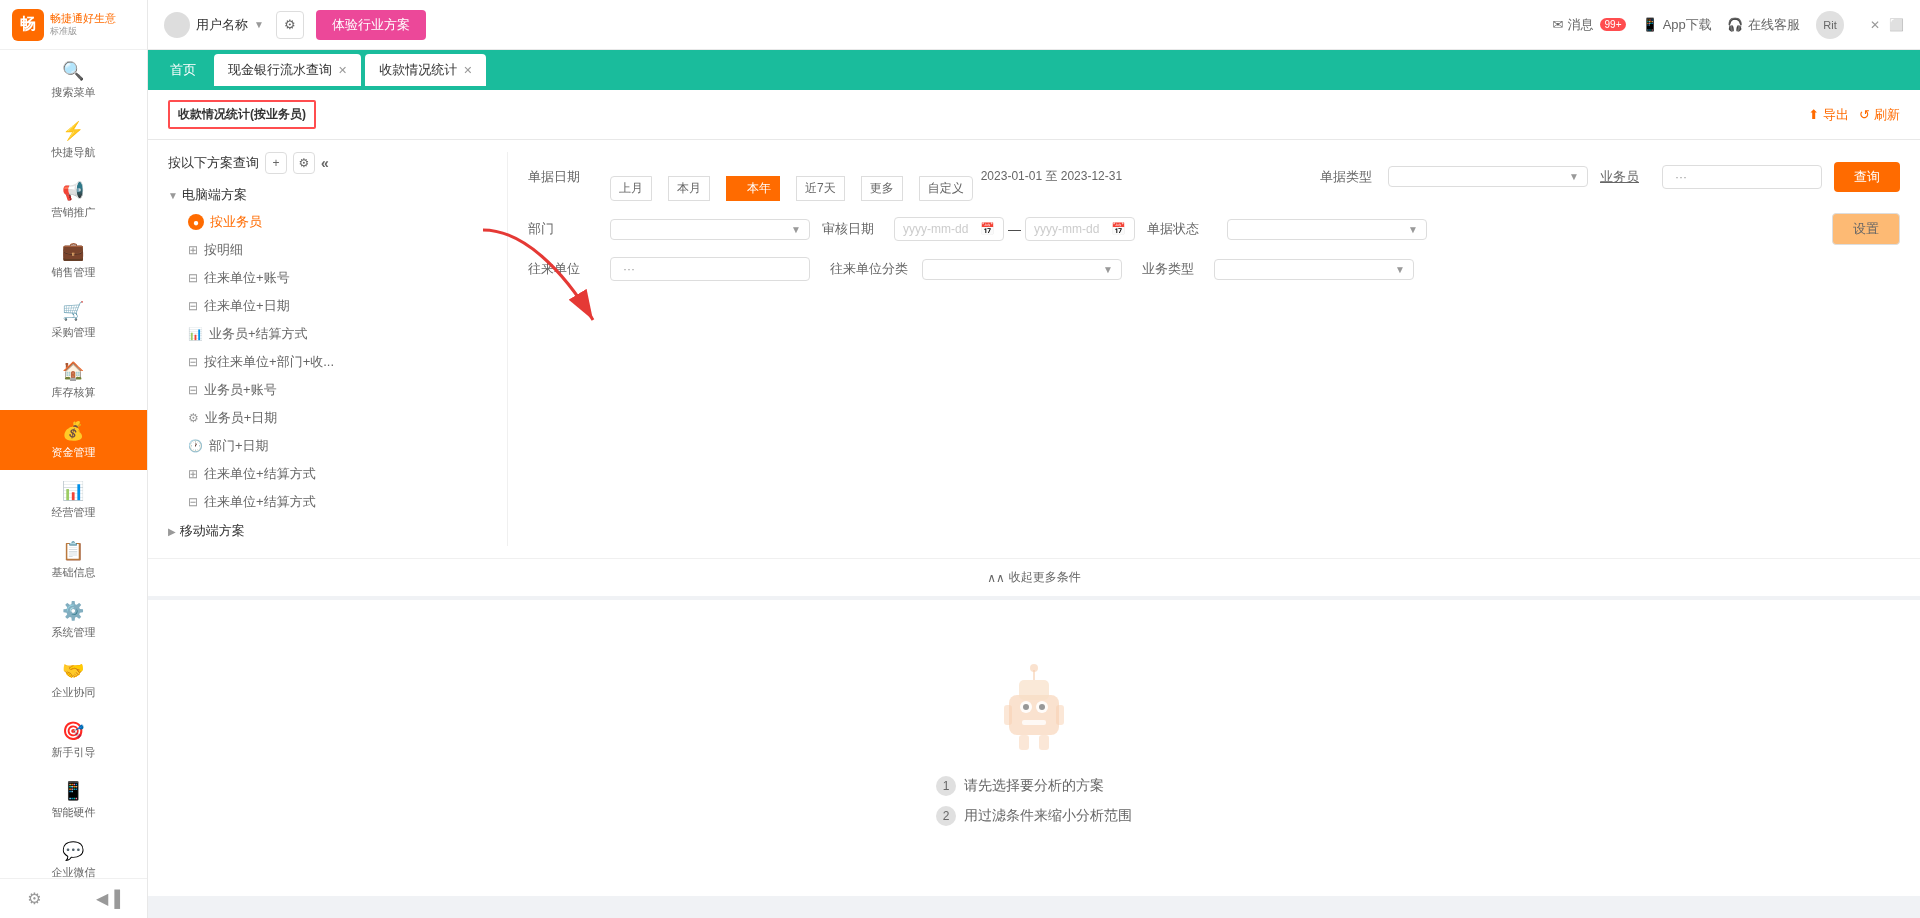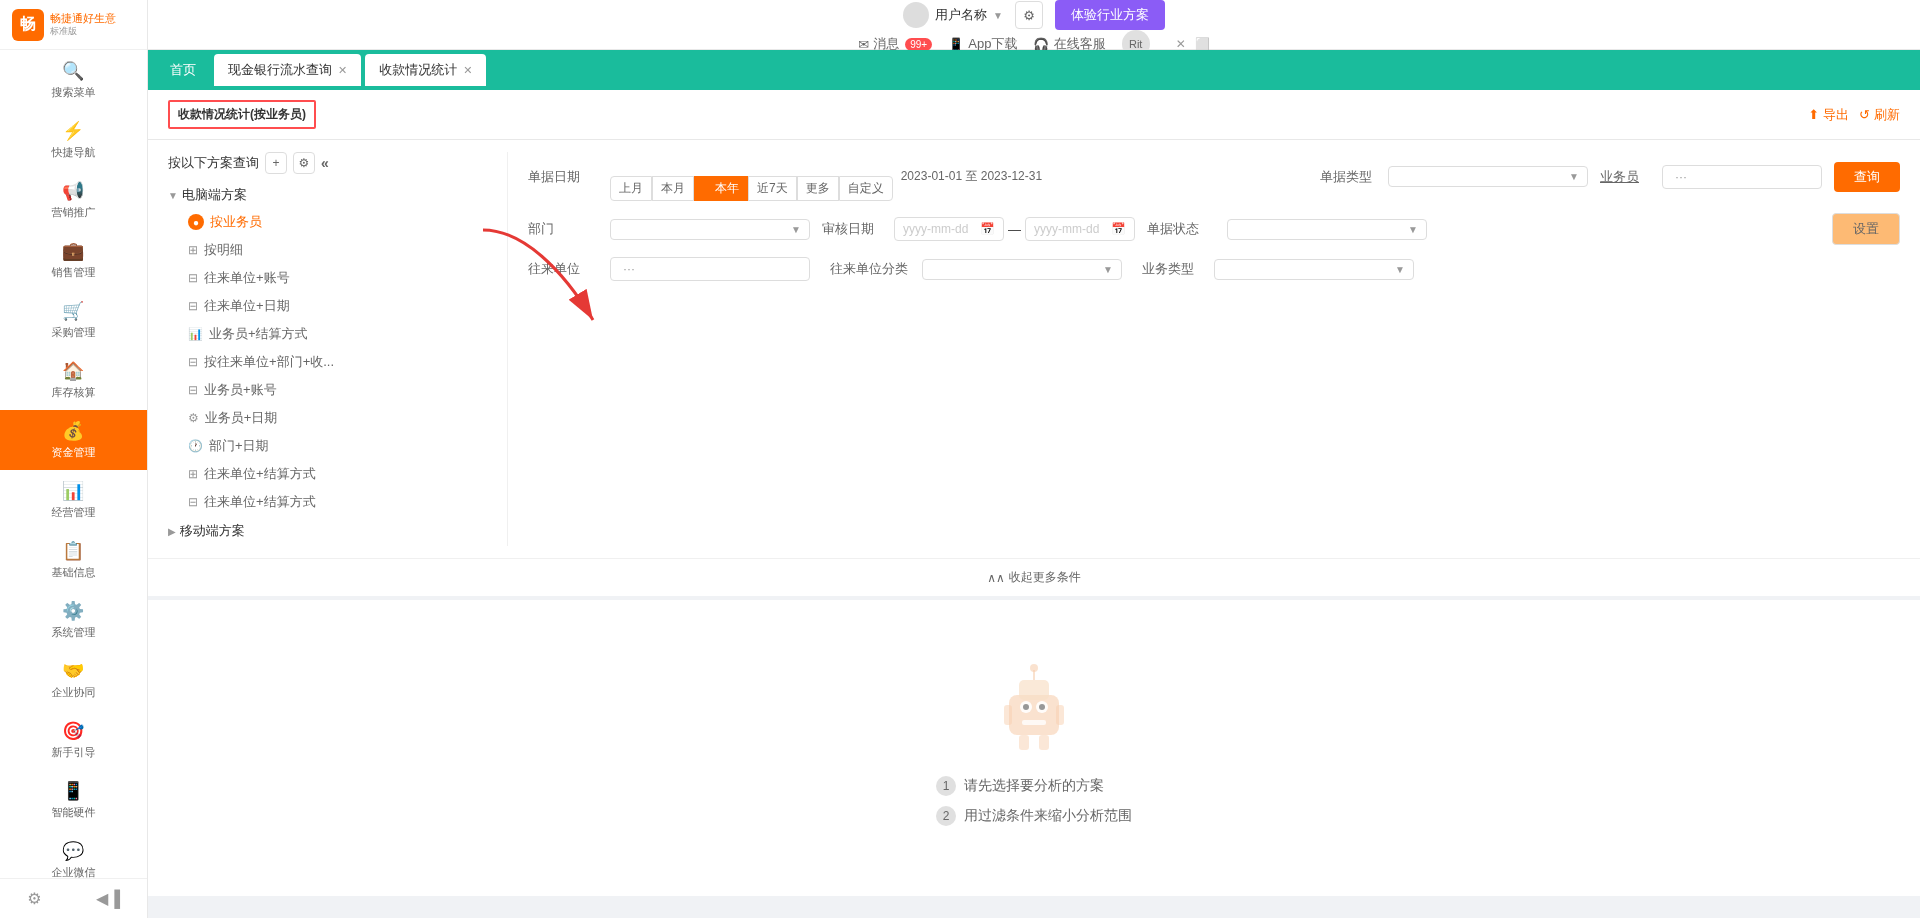--- a/index.html
+++ b/index.html
@@ -20,28 +20,28 @@
     .sidebar-item .item-label { font-size: 11px; }
     .sidebar-item.fund-active { background: #ff6b00; color: #fff; }
     .sidebar-item.fund-active .item-icon, .sidebar-item.fund-active .item-label { color: #fff; }
     .sidebar-bottom { padding: 10px 0; border-top: 1px solid #f0f0f0; display: flex; justify-content: space-around; align-items: center; }
     .sidebar-bottom-icon { color: #999; font-size: 16px; cursor: pointer; }
 
     
     .main-content { flex: 1; display: flex; flex-direction: column; overflow: hidden; }
 
     
-    .topbar { height: 50px; background: #fff; display: flex; align-items: center; padding: 0 16px; border-bottom: 1px solid #e8e8e8; justify-content: space-between; flex-direction: column; }
+    .topbar { height: 50px; background: #fff; display: flex; align-items: center; padding: 0 16px; border-bottom: 1px solid #e8e8e8; justify-content: space-between; }
     .topbar-left { display: flex; align-items: center; gap: 12px; }
     .user-info { display: flex; align-items: center; gap: 6px; }
     .user-avatar { width: 26px; height: 26px; background: #ddd; border-radius: 50%; }
     .user-name { font-size: 13px; color: #333; }
     .dropdown-arrow { color: #999; font-size: 10px; }
     .gear-btn { width: 28px; height: 28px; border: 1px solid #ddd; border-radius: 4px; display: flex; align-items: center; justify-content: center; cursor: pointer; color: #666; }
-    .trial-btn { background: #8b5cf6; color: #fff; border: none; padding: 6px 16px; border-radius: 4px; cursor: pointer; font-size: 13px; }
+    .trial-btn { background: #ec4899; color: #fff; border: none; padding: 6px 16px; border-radius: 4px; cursor: pointer; font-size: 13px; }
     .topbar-right { display: flex; align-items: center; gap: 16px; }
     .topbar-action { display: flex; align-items: center; gap: 4px; color: #666; cursor: pointer; font-size: 13px; }
     .badge-red { background: #ff4d4f; color: #fff; border-radius: 10px; font-size: 10px; padding: 1px 5px; margin-left: 2px; }
     .window-controls { display: flex; gap: 8px; margin-left: 8px; }
     .win-btn { width: 14px; height: 14px; border-radius: 2px; cursor: pointer; display: flex; align-items: center; justify-content: center; color: #999; font-size: 12px; }
 
     
     .tab-bar { height: 40px; background: #1abc9c; display: flex; align-items: center; padding: 0 8px; gap: 4px; }
     .tab-item { height: 32px; display: flex; align-items: center; padding: 0 14px; border-radius: 4px 4px 0 0; cursor: pointer; font-size: 13px; gap: 6px; }
     .tab-item.home { color: #fff; background: transparent; }
@@ -70,21 +70,21 @@
     .tree-item { display: flex; align-items: center; gap: 6px; padding: 5px 0 5px 20px; cursor: pointer; color: #666; border-radius: 4px; }
     .tree-item.active { color: #ff6b00; }
     .tree-item .item-tag { display: inline-flex; align-items: center; justify-content: center; width: 16px; height: 16px; border-radius: 50%; font-size: 10px; flex-shrink: 0; }
     .tag-orange { background: #ff6b00; color: #fff; }
     .tag-icon { color: #999; font-size: 12px; }
 
     
     .filter-row { display: flex; align-items: center; margin-bottom: 12px; gap: 12px; }
     .filter-label { width: 70px; color: #666; font-size: 13px; flex-shrink: 0; }
     .filter-value { flex: 1; display: flex; align-items: center; gap: 8px; }
-    .date-btn-group { display: flex; gap: 0; margin-top: 24px; }
+    .date-btn-group { display: flex; gap: 16px; margin-top: 24px; }
     .date-btn { padding: 3px 8px; border: 1px solid #ddd; background: #fff; cursor: pointer; font-size: 12px; color: #666; }
     .date-btn:first-child { border-radius: 4px 0 0 4px; }
     .date-btn:last-child { border-radius: 0 4px 4px 0; }
     .date-btn.active { background: #ff6b00; color: #fff; border-color: #ff6b00; padding-left: 20px; }
     .date-range { display: flex; align-items: flex-start; gap: 6px; font-size: 12px; color: #666; }
     .filter-select { display: flex; align-items: center; border: 1px solid #ddd; border-radius: 4px; padding: 4px 8px; background: #fff; cursor: pointer; gap: 4px; min-width: 120px; }
     .filter-select .arrow { color: #999; font-size: 10px; margin-left: auto; }
     .date-input-group { display: flex; align-items: center; gap: 4px; }
     .date-input { border: 1px solid #ddd; border-radius: 4px; padding: 4px 8px; font-size: 12px; color: #ccc; width: 110px; display: flex; align-items: center; justify-content: space-between; }
     .more-link { color: #999; font-size: 12px; cursor: pointer; }

